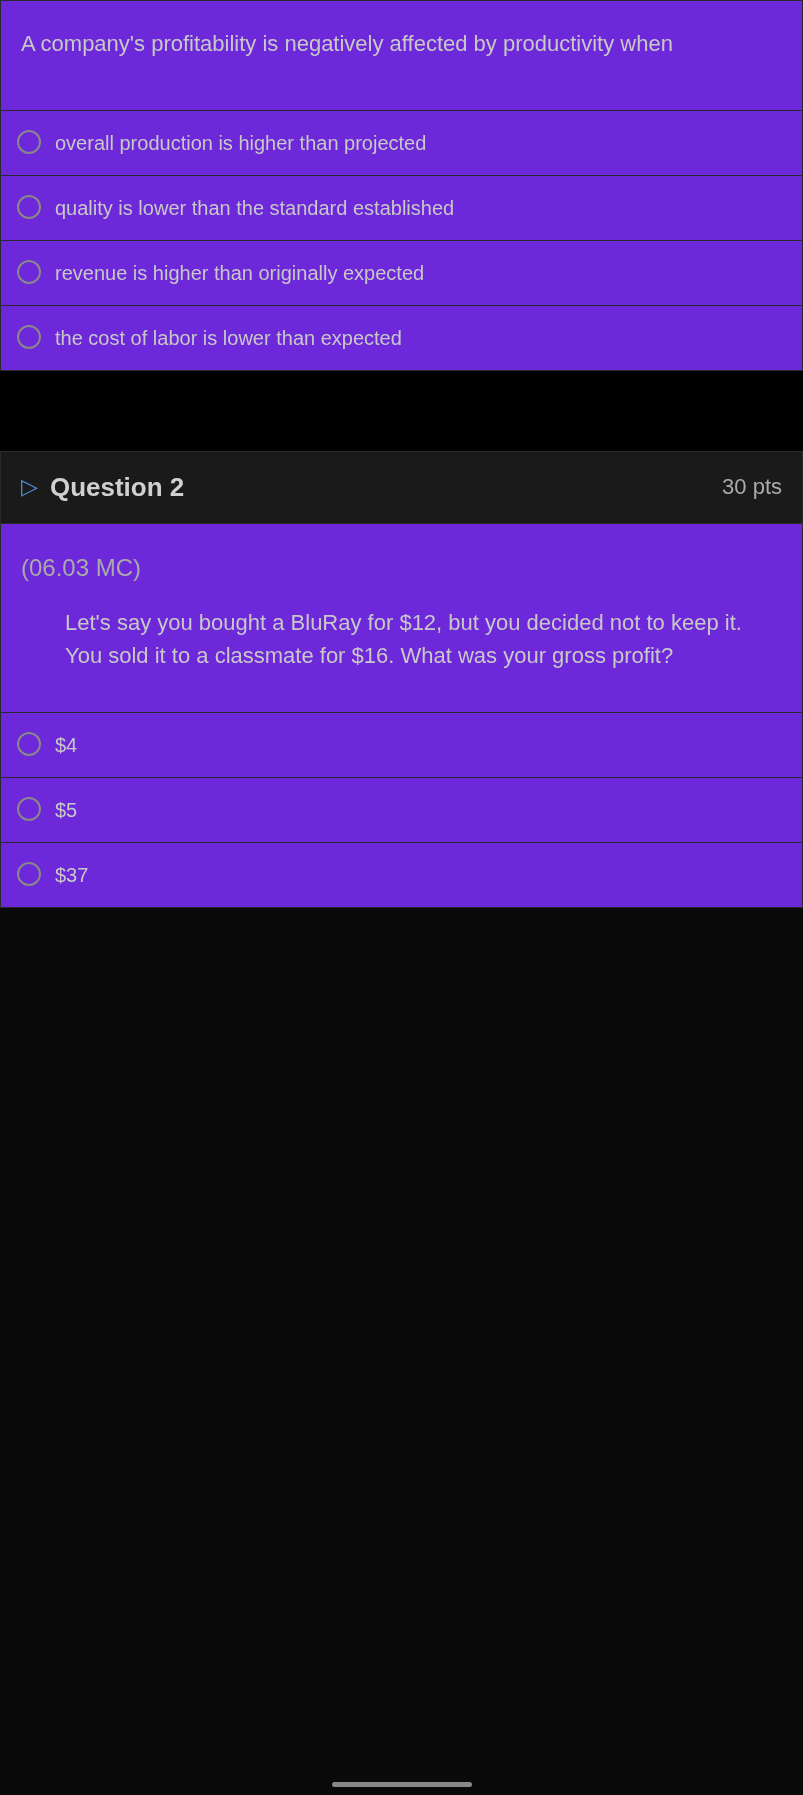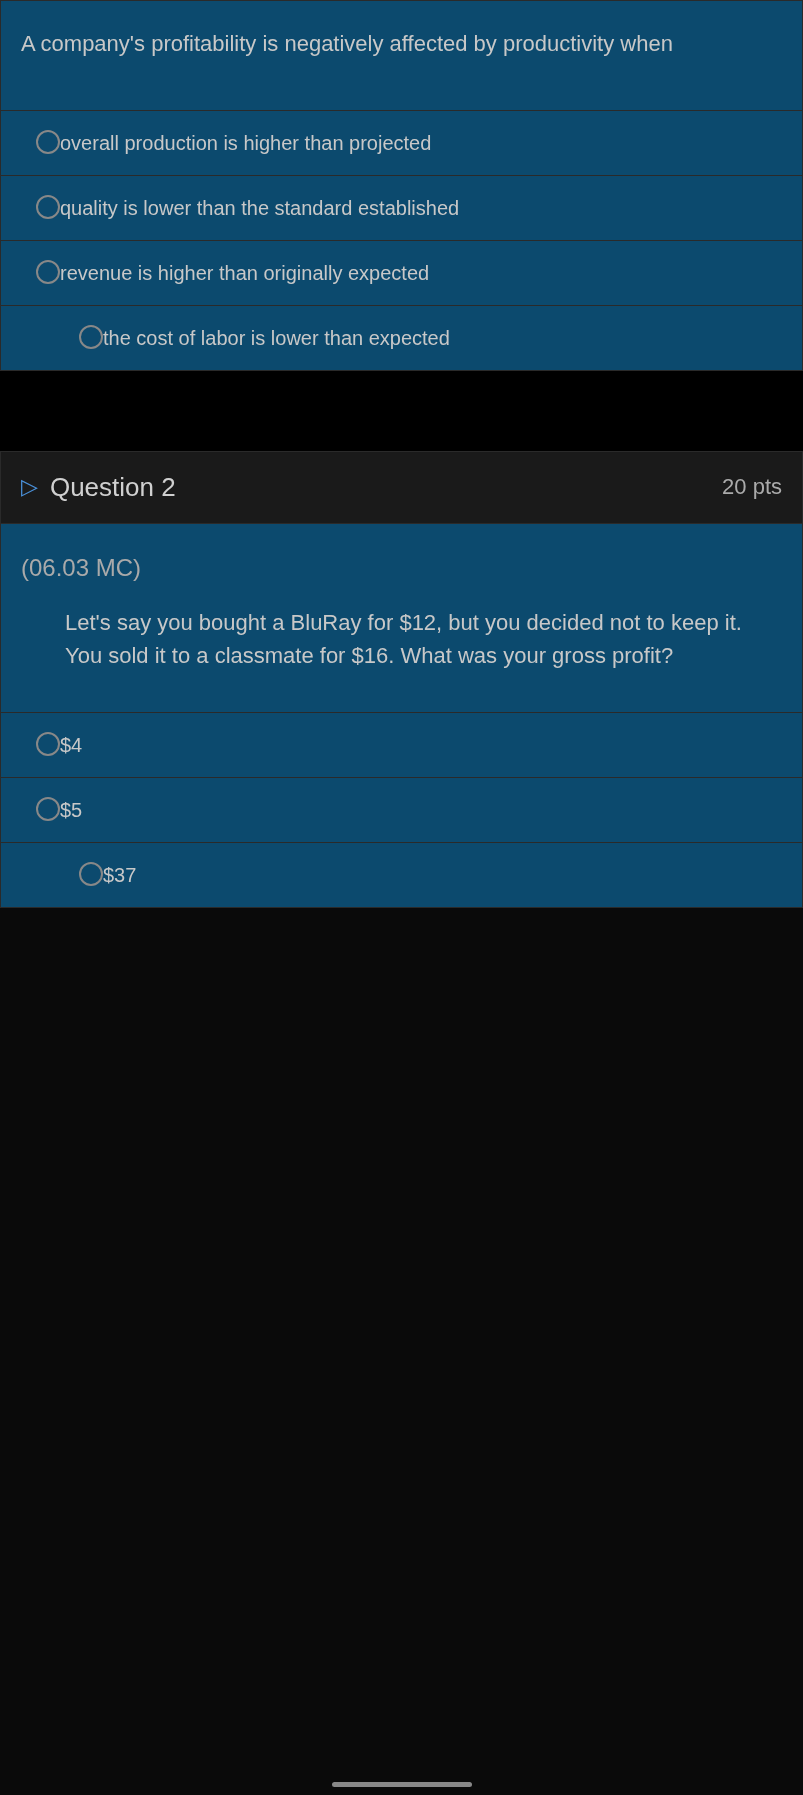--- a/index.html
+++ b/index.html
@@ -11,48 +11,48 @@
     body {
       background-color: #0a0a0a;
       color: #d0d0d0;
       font-family: -apple-system, BlinkMacSystemFont, 'Segoe UI', sans-serif;
       width: 803px;
       min-height: 1795px;
       overflow-x: hidden;
     }
 
     .question-block {
-      background-color: #0c4a6e;
+      background-color: #6d28d9;
       border: 1px solid #2a2a2a;
       margin: 0;
     }
 
     .question-1-text {
       padding: 28px 20px 50px 20px;
       font-size: 22px;
       line-height: 1.4;
       color: #c8c8c8;
       border-bottom: 1px solid #2a2a2a;
     }
 
     .options-list {
       list-style: none;
     }
 
     .option-item {
       display: flex;
       align-items: flex-start;
-      padding: 18px 35px;
+      padding: 18px 16px;
       border-bottom: 1px solid #2a2a2a;
       cursor: pointer;
+      gap: 14px;
     }
 
     .option-item:last-child {
       border-bottom: none;
-      margin-left: 43px;
     }
 
     .radio-circle {
       width: 24px;
       height: 24px;
       border-radius: 50%;
       border: 2px solid #888;
       flex-shrink: 0;
       margin-top: 1px;
       background: transparent;
@@ -85,21 +85,21 @@
     }
 
     .chevron-icon {
       color: #4a90d9;
       font-size: 22px;
     }
 
     .question-label {
       font-size: 26px;
       color: #d0d0d0;
-      font-weight: 400;
+      font-weight: 700;
     }
 
     .points-label {
       font-size: 22px;
       color: #aaaaaa;
     }
 
     .question-2-body {
       padding: 30px 20px 10px 20px;
     }
@@ -161,21 +161,21 @@
 </div>
 
 <div class="spacer"></div>
 
 <div class="question-block">
   <div class="question-header">
     <div class="question-header-left">
       <span class="chevron-icon">▷</span>
       <span class="question-label">Question 2</span>
     </div>
-    <span class="points-label">20 pts</span>
+    <span class="points-label">30 pts</span>
   </div>
 
   <div class="question-2-body">
     <div class="mc-tag">(06.03 MC)</div>
     <div class="question-2-text">Let's say you bought a BluRay for $12, but you decided not to keep it. You sold it to a classmate for $16. What was your gross profit?</div>
   </div>
 
   <div class="options-divider-top"></div>
 
   <ul class="options-list">

